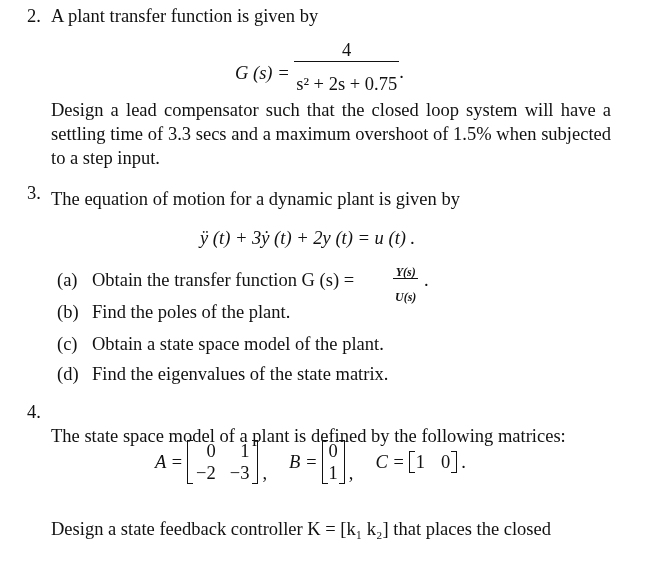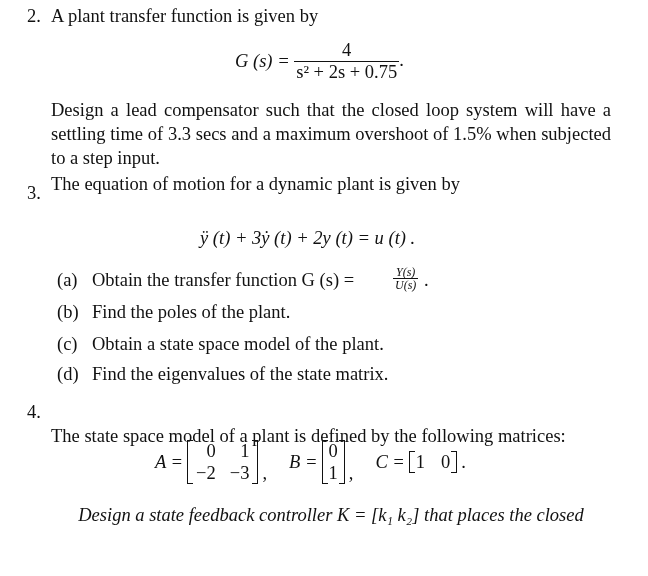--- a/index.html
+++ b/index.html
@@ -7,22 +7,22 @@
     width: 648px; height: 576px; overflow: hidden; position: relative;
     font-family: "Liberation Serif", "DejaVu Serif", serif;
     color: #111; font-size: 18.5px;
   }
   .abs { position: absolute; white-space: nowrap; }
   .num { position: absolute; }
   .it { font-style: italic; }
   .para { position: absolute; left: 51px; width: 560px; line-height: 24px; text-align: justify; }
   .frac { display: inline-block; vertical-align: middle; text-align: center; }
   .frac .n { display: block; padding: 0 2px; }
-  .frac .d { display: block; border-top: 1.2px solid #111; padding: 0 2px; }
-  .smallfrac { font-size: 12px; line-height: 12px; }
+  .frac .d { display: block; border-top: 1.2px solid #111; padding: 12px 2px; }
+  .smallfrac { font-size: 12px; line-height: 12px; font-weight: bold; }
   .mat { display: inline-flex; align-items: stretch; vertical-align: middle; }
   .br { width: 5px; border: 1.4px solid #111; }
   .brl { border-right: none; }
   .brr { border-left: none; }
   .mgrid { display: grid; gap: 0 14px; padding: 0 3px; line-height: 22px; text-align: right; }
 </style>
 </head>
 <body>
 
 <div>
@@ -35,21 +35,21 @@
       <span class="n">4</span>
       <span class="d">s² + 2s + 0.75</span>
     </span><span>.</span>
   </div>
 
   <div class="para" style="top:98px;">Design a lead compensator such that the closed loop system will have a settling time of 3.3 secs and a maximum overshoot of 1.5% when subjected to a step input.</div>
 </div>
 
 <div>
   <span class="num" style="left:27px; top:183px;">3.</span>
-  <span class="abs" style="left:51px; top:174px;">The equation of motion for a dynamic plant is given by</span>
+  <span class="abs" style="left:51px; top:189px;">The equation of motion for a dynamic plant is given by</span>
 
   <div class="abs it" style="left:200px; top:228px;">ÿ (t) + 3ẏ (t) + 2y (t) = u (t) .</div>
 
   <div>
     <span class="abs" style="left:57px; top:270px;">(a)</span>
     <span class="abs" style="left:92px; top:270px;">Obtain the transfer function G (s) =</span>
     <span class="abs frac smallfrac it" style="left:393px; top:266px;">
       <span class="n">Y(s)</span>
       <span class="d">U(s)</span>
     </span>
@@ -103,16 +103,16 @@
       <span class="br brl"></span>
       <span class="mgrid" style="grid-template-columns: auto auto; gap:0 16px; padding:0 1px;">
         <span>1</span>
         <span>0</span>
       </span>
       <span class="br brr"></span>
     </span>
     <span style="margin-left:4px;">.</span>
   </div>
 
-  <div class="para" style="top:503px; text-align:center;font-style:italic;">
+  <div class="para" style="top:517px; text-align:left;">
     <div>Design a state feedback controller K = [k₁ k₂] that places the closed</div>
   </div>
 </div>
 
 </body></html>

